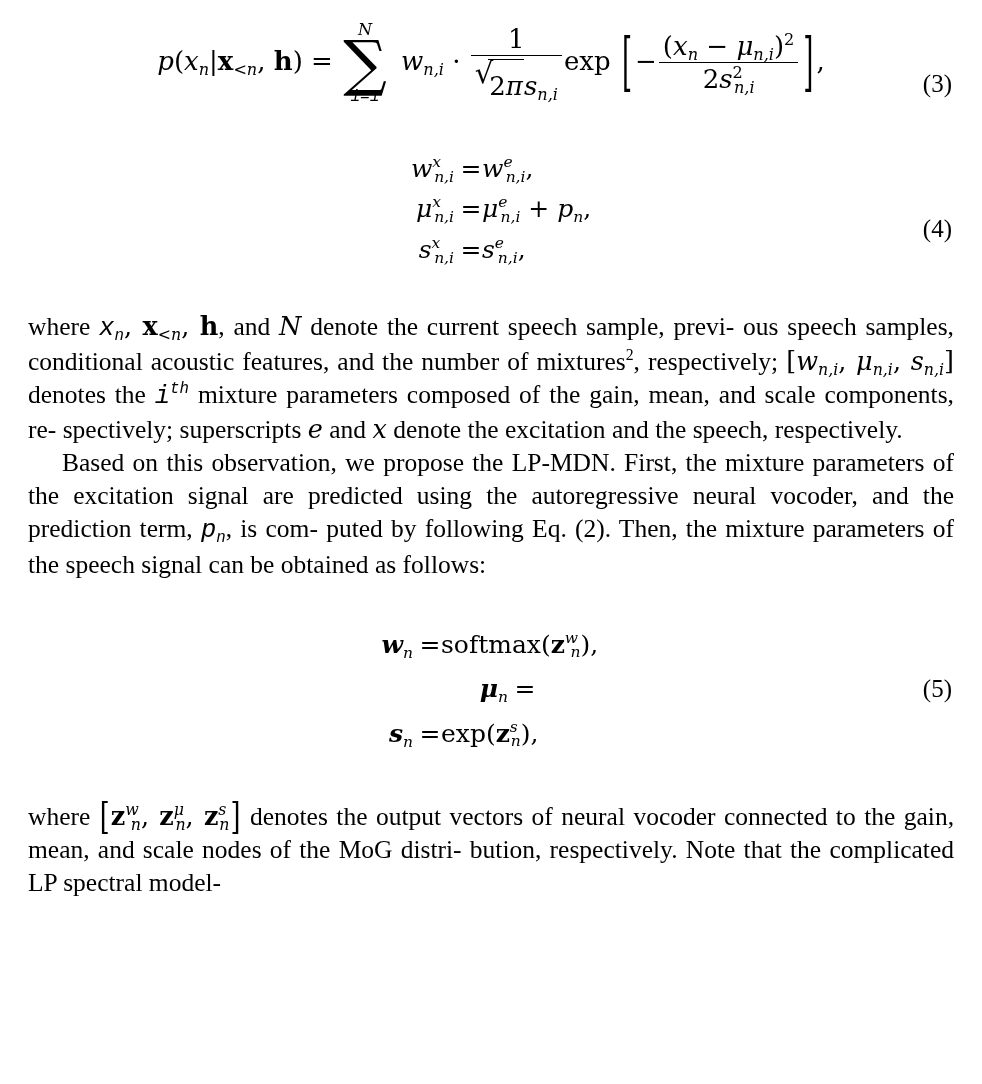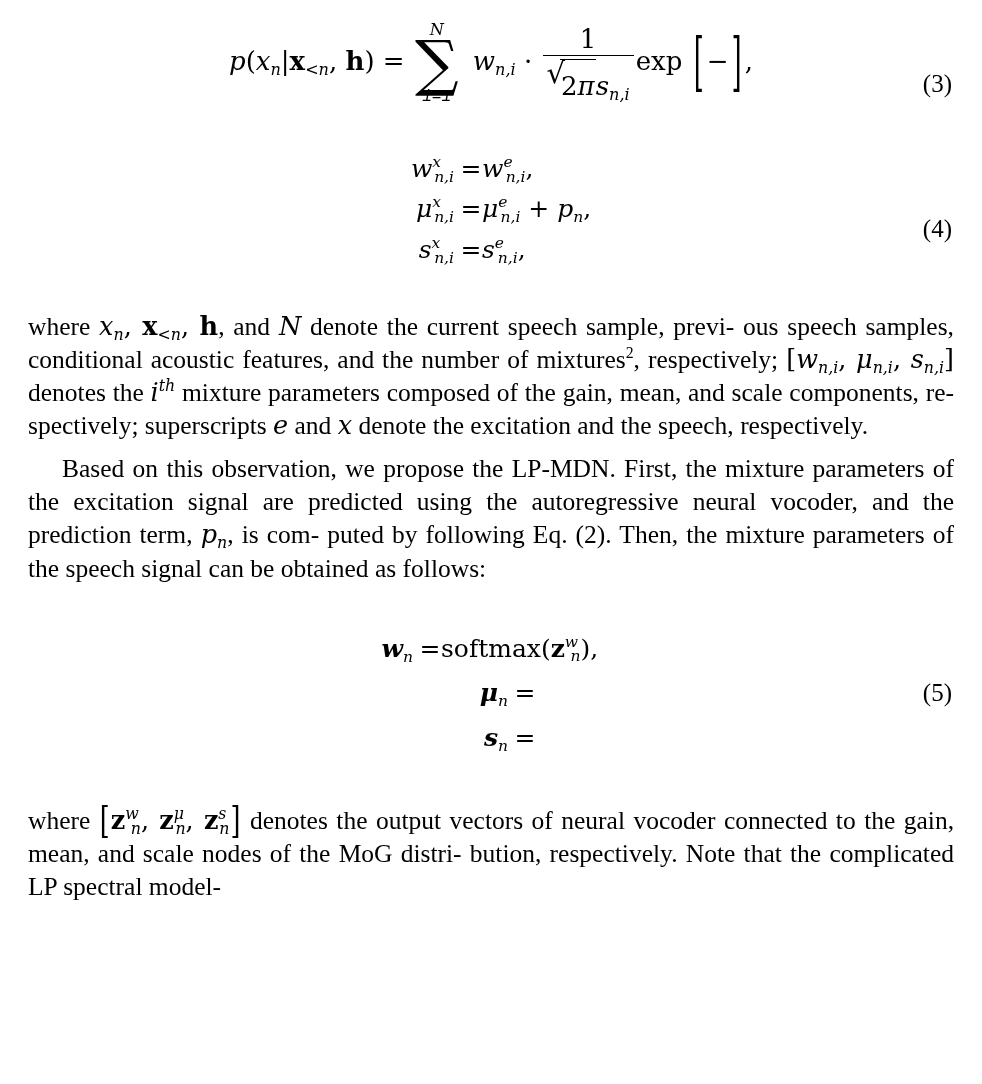--- a/index.html
+++ b/index.html
@@ -198,23 +198,23 @@
   
   p.body {
     font-size: 25.5px;
     line-height: 1.295;
     text-align: justify;
     margin: 0;
     -webkit-hyphens: manual;
     hyphens: manual;
   }
   p.para-1 { margin-top: 40px; }
-  p.para-2 { margin-top: 10px; text-indent: 34px; }
+  p.para-2 { margin-top: 0; text-indent: 34px; }
   p.para-3 { margin-top: 44px; }
-  .nowrap { white-space: nowrap; }
+  .nowrap { white-space: nowrap; font-family: Liberation Mono, monospace; }
 </style>
 </head>
 <body>
 
 <div class="page">
   <div class="col">
 
     <div class="eq-block" id="eq3">
       <span class="eq-num">(3)</span>
       <span class="eq-body math">
@@ -222,21 +222,24 @@
         <span class="bigsum">
           <span class="lim-top math">N</span>
           <span class="sym">∑</span>
           <span class="lim-bot math">i=1</span>
         </span>
         <span class="math">w</span><sub class="math">n,i</sub> <span class="mathup">·</span>
         <span class="frac">
           <span class="num mathup">1</span>
           <span class="den"><span class="sqrt"><span class="rad"><span class="mathup">2</span><span class="math">π</span></span></span><span class="math">s</span><sub class="math">n,i</sub></span>
         </span><span class="mathup">exp</span>
-        <span class="delim">[</span><span class="mathup">−</span><span class="delim">]</span><span class="mathup">,</span>
+        <span class="delim">[</span><span class="mathup">−</span><span class="frac">
+          <span class="num"><span class="mathup">(</span><span class="math">x</span><sub class="math">n</sub> <span class="mathup">−</span> <span class="math">μ</span><sub class="math">n,i</sub><span class="mathup">)</span><sup class="mathup">2</sup></span>
+          <span class="den"><span class="mathup">2</span><span class="math">s</span><sup class="mathup">2</sup><sub class="math" style="margin-left:-0.55em;">n,i</sub></span>
+        </span><span class="delim">]</span><span class="mathup">,</span>
       </span>
     </div>
 
     <div class="eq-block" id="eq4">
       <span class="eq-num">(4)</span>
       <span class="align-rows">
         <span class="row">
           <span class="lhs math">w<sup class="math">x</sup><sub class="math" style="margin-left:-0.45em;">n,i</sub></span>
           <span class="rel">=</span>
           <span class="rhs math">w<sup class="math">e</sup><sub class="math" style="margin-left:-0.45em;">n,i</sub><span class="mathup">,</span></span>
@@ -279,20 +282,21 @@
           <span class="rel">=</span>
           <span class="rhs"><span class="mathup">softmax(</span><span class="bf">z</span><sup class="math">w</sup><sub class="math" style="margin-left:-0.5em;">n</sub><span class="mathup">),</span></span>
         </span>
         <span class="row">
           <span class="lhs bfi">μ<sub class="math" style="font-weight:normal;">n</sub></span>
           <span class="rel">=</span>
         </span>
         <span class="row">
           <span class="lhs bfi">s<sub class="math" style="font-weight:normal;">n</sub></span>
           <span class="rel">=</span>
+          <span class="rhs"><span class="mathup">exp(</span><span class="bf">z</span><sup class="math">s</sup><sub class="math" style="margin-left:-0.45em;">n</sub><span class="mathup">),</span></span>
         </span>
       </span>
     </div>
 
     <p class="body para-3">
       <span>where </span><span class="delim-med mathup">[</span><span class="bf">z</span><sup class="math">w</sup><sub class="math" style="margin-left:-0.5em;">n</sub><span class="mathup">,&nbsp;</span><span class="bf">z</span><sup class="math">μ</sup><sub class="math" style="margin-left:-0.55em;">n</sub><span class="mathup">,&nbsp;</span><span class="bf">z</span><sup class="math">s</sup><sub class="math" style="margin-left:-0.45em;">n</sub><span class="delim-med mathup">]</span><span> denotes the output vectors of neural vocoder</span>
       <span>connected to the gain, mean, and scale nodes of the MoG distri-</span>
       <span>bution, respectively. Note that the complicated LP spectral model-</span>
     </p>
 

